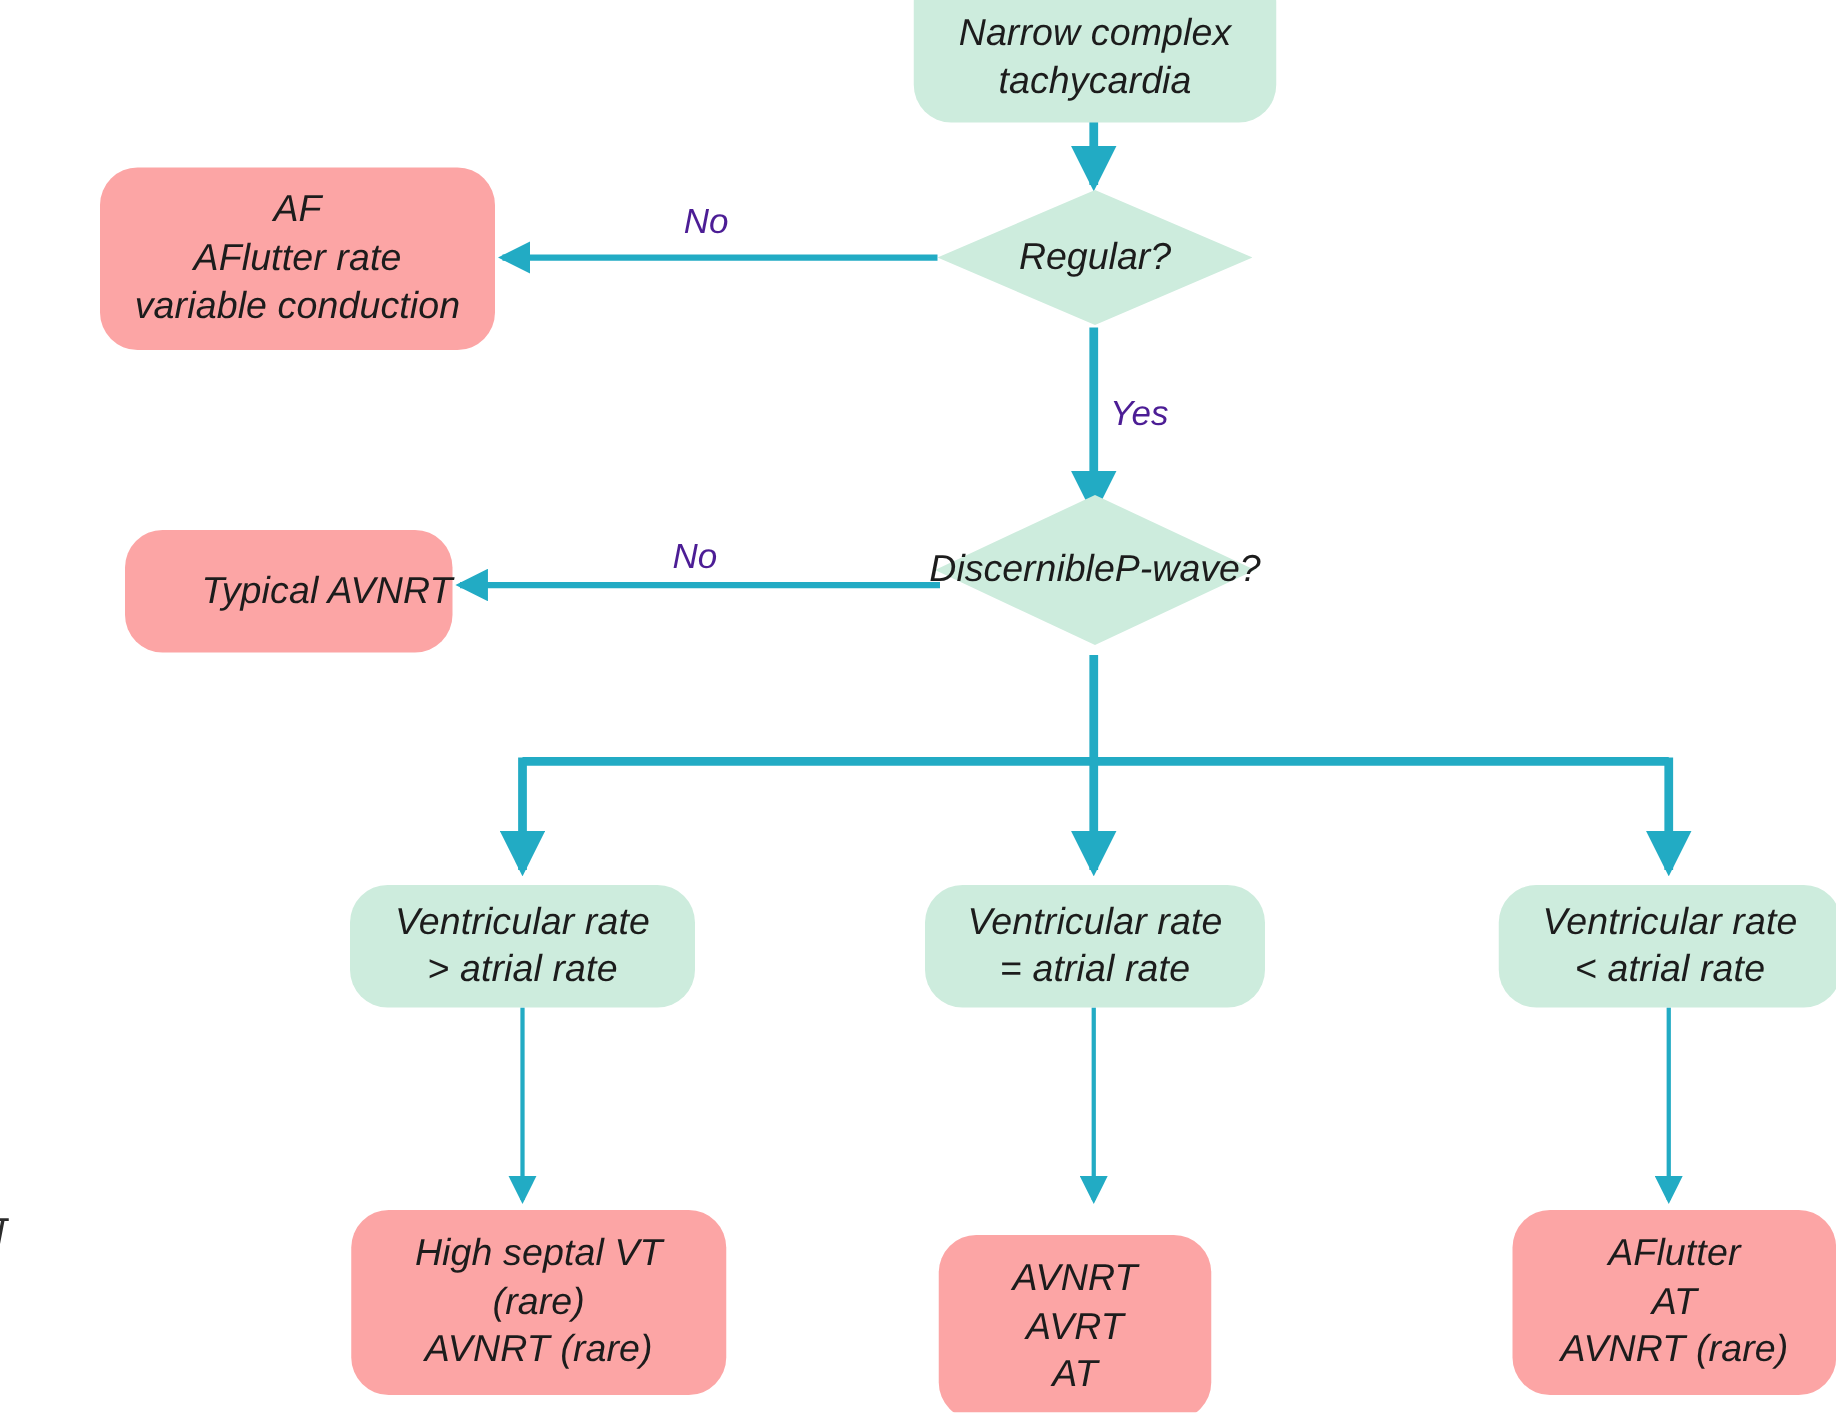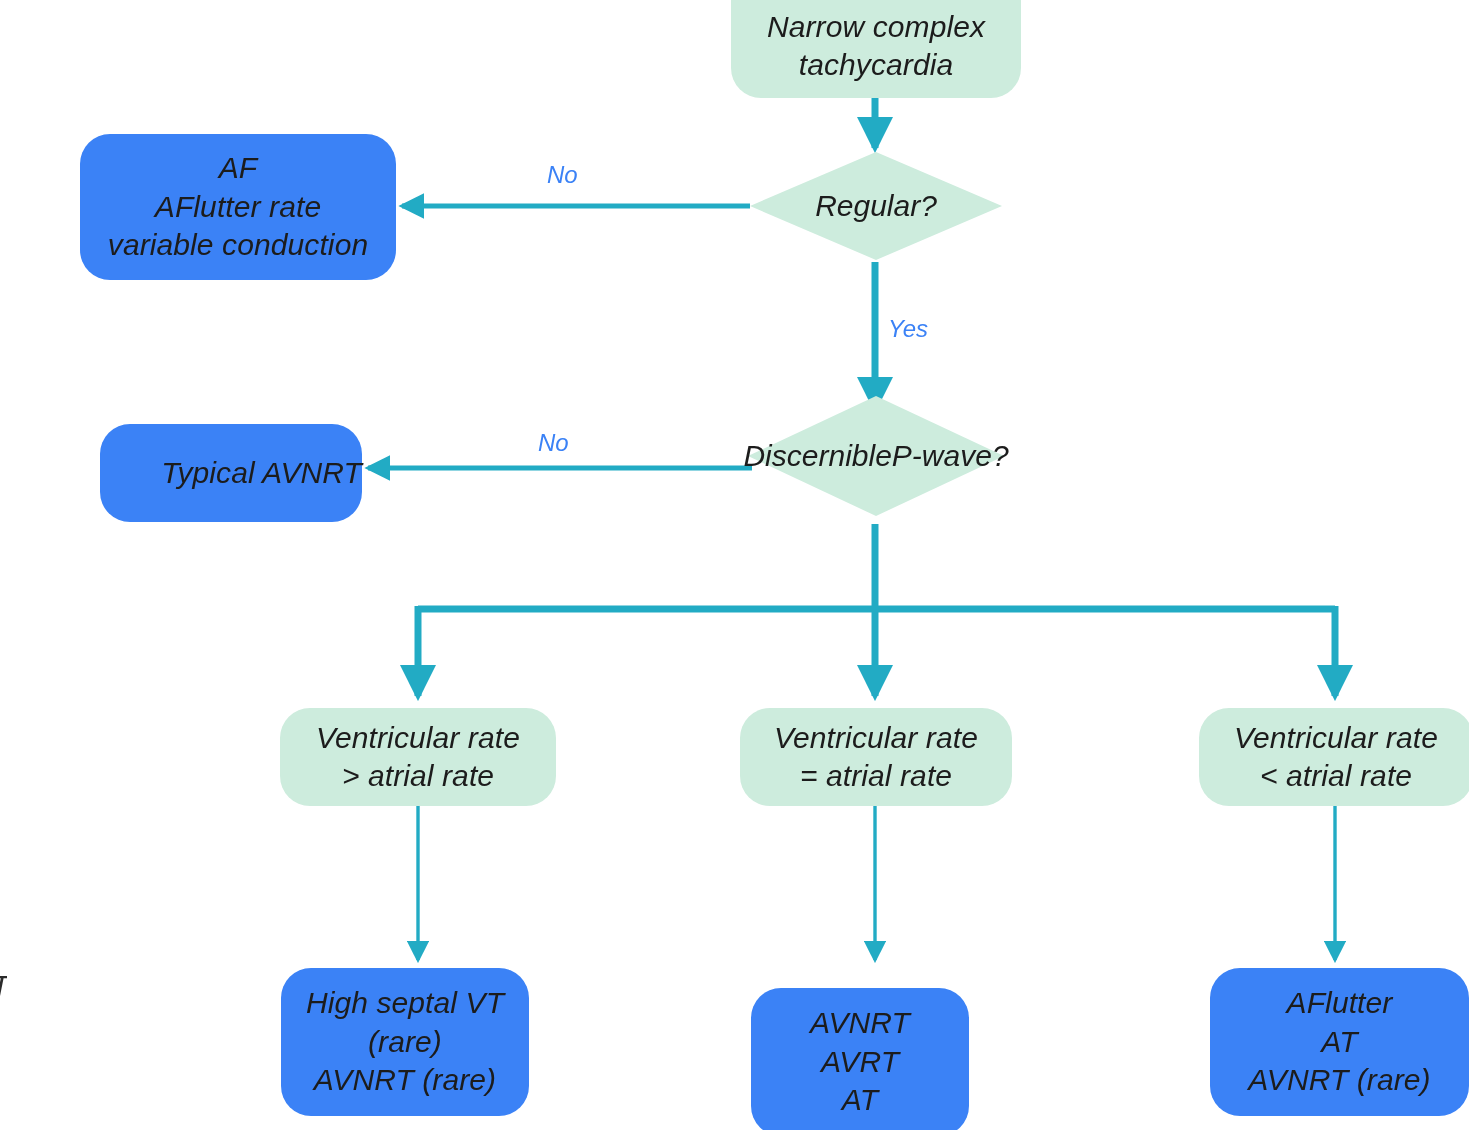--- a/index.html
+++ b/index.html
@@ -42,21 +42,21 @@
     white-space: nowrap;
   }
   .node .ln { display: block; }
   .rounded {
     border-radius: 34px;
   }
   .mint {
     background: #cdecdd;
   }
   .teal {
-    background: #3b82f6;
+    background: #fca5a5;
   }
   .diamond-wrap {
     position: absolute;
     display: flex;
     align-items: center;
     justify-content: center;
     text-align: right;
     color: #1c1c1c;
     font-size: 30px;
     line-height: 1.28;
@@ -68,22 +68,22 @@
     width: 100%; height: 100%;
     background: #cdecdd;
     clip-path: polygon(50% 0%, 100% 50%, 50% 100%, 0% 50%);
   }
   .diamond-label {
     position: relative;
     z-index: 2;
   }
   .edge-label {
     position: absolute;
-    color: #3b82f6;
-    font-size: 24px;
+    color: #4c1d95;
+    font-size: 28px;
     line-height: 1;
     white-space: nowrap;
   }
   .crop-frag {
     position: absolute;
     color: #2b2b2b;
     font-size: 30px;
     line-height: 1;
     white-space: nowrap;
     overflow: hidden;
@@ -179,21 +179,21 @@
   <div class="node rounded mint" style="left:740px; top:708px; width:272px; height:98px; border-radius:30px;">
     <span class="ln">Ventricular rate</span>
     <span class="ln">= atrial rate</span>
   </div>
 
   <div class="node rounded mint" style="left:1199px; top:708px; width:274px; height:98px; border-radius:30px;">
     <span class="ln">Ventricular rate</span>
     <span class="ln">&lt; atrial rate</span>
   </div>
 
-  <div class="node rounded teal" style="left:281px; top:968px; width:248px; height:148px; border-radius:30px;">
+  <div class="node rounded teal" style="left:281px; top:968px; width:300px; height:148px; border-radius:30px;">
     <span class="ln">High septal VT</span>
     <span class="ln">(rare)</span>
     <span class="ln">AVNRT (rare)</span>
   </div>
 
   <div class="node rounded teal" style="left:751px; top:968px; width:218px; height:148px; border-radius:30px;margin-top:20px;">
     <span class="ln">AVNRT</span>
     <span class="ln">AVRT</span>
     <span class="ln">AT</span>
   </div>

